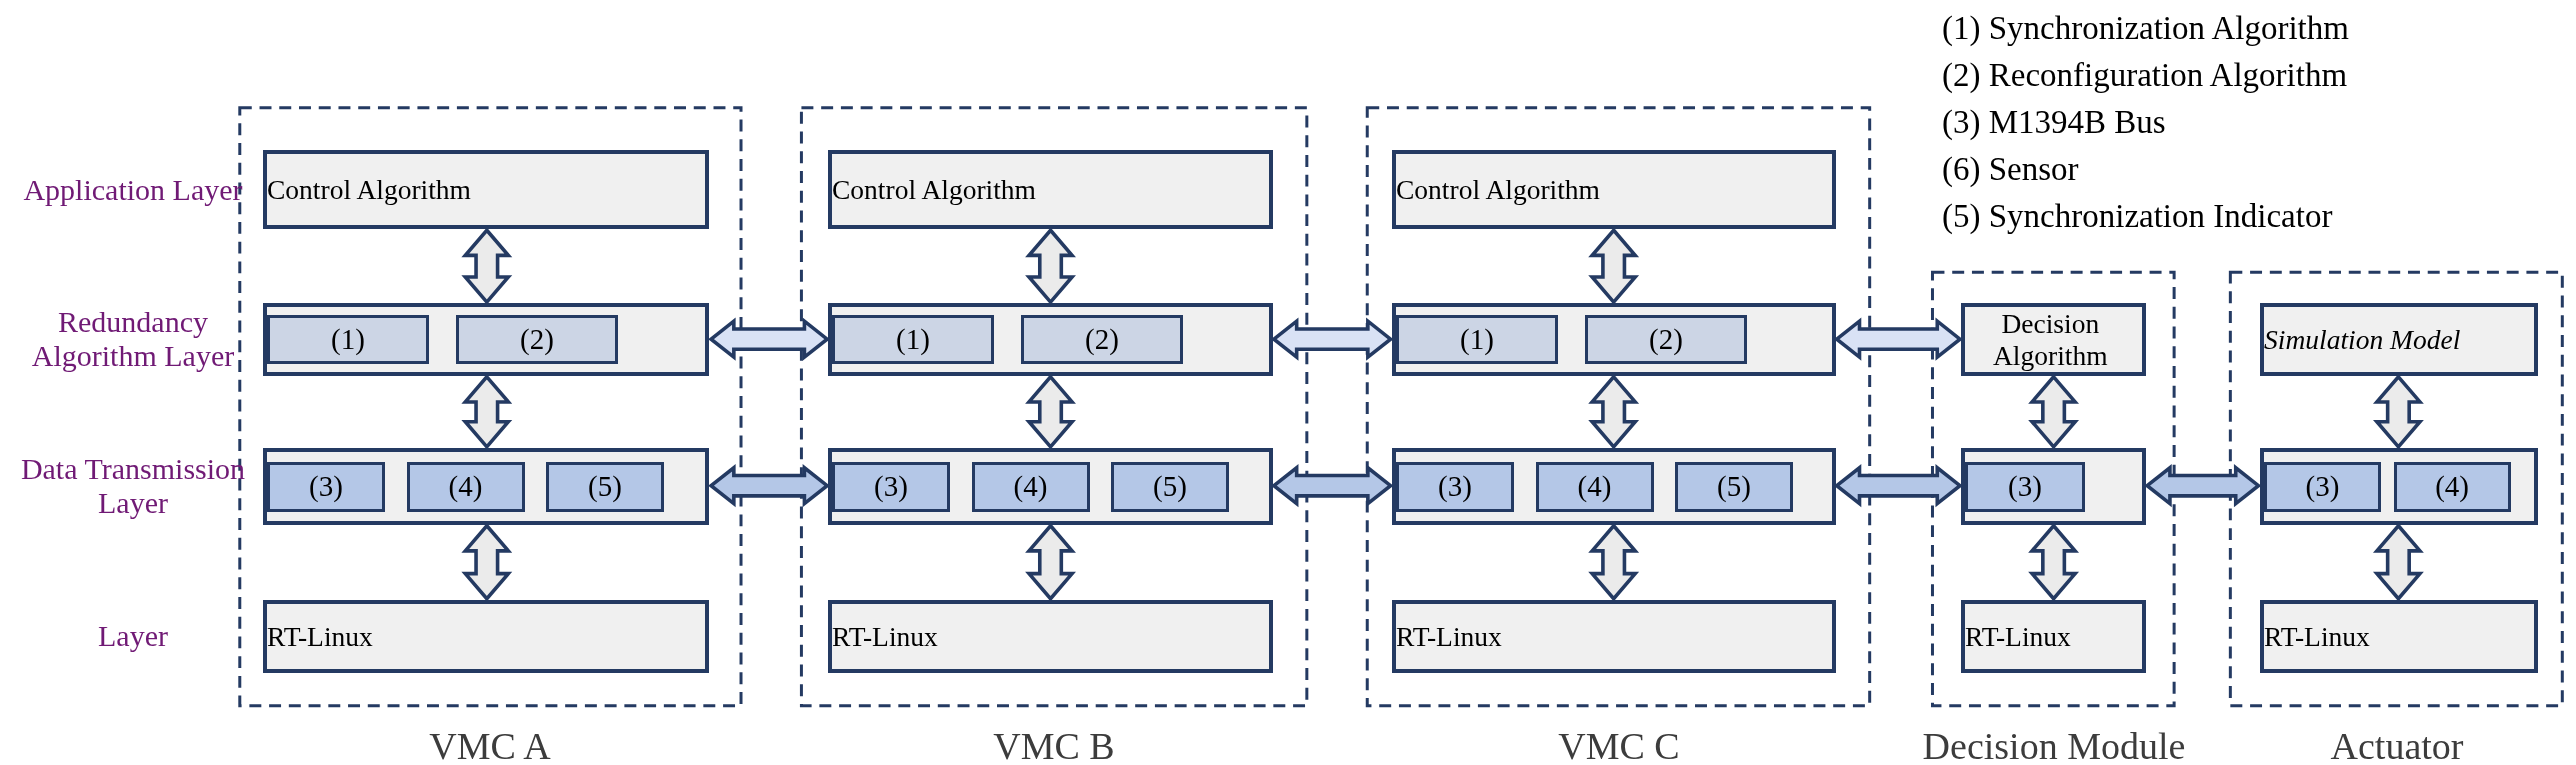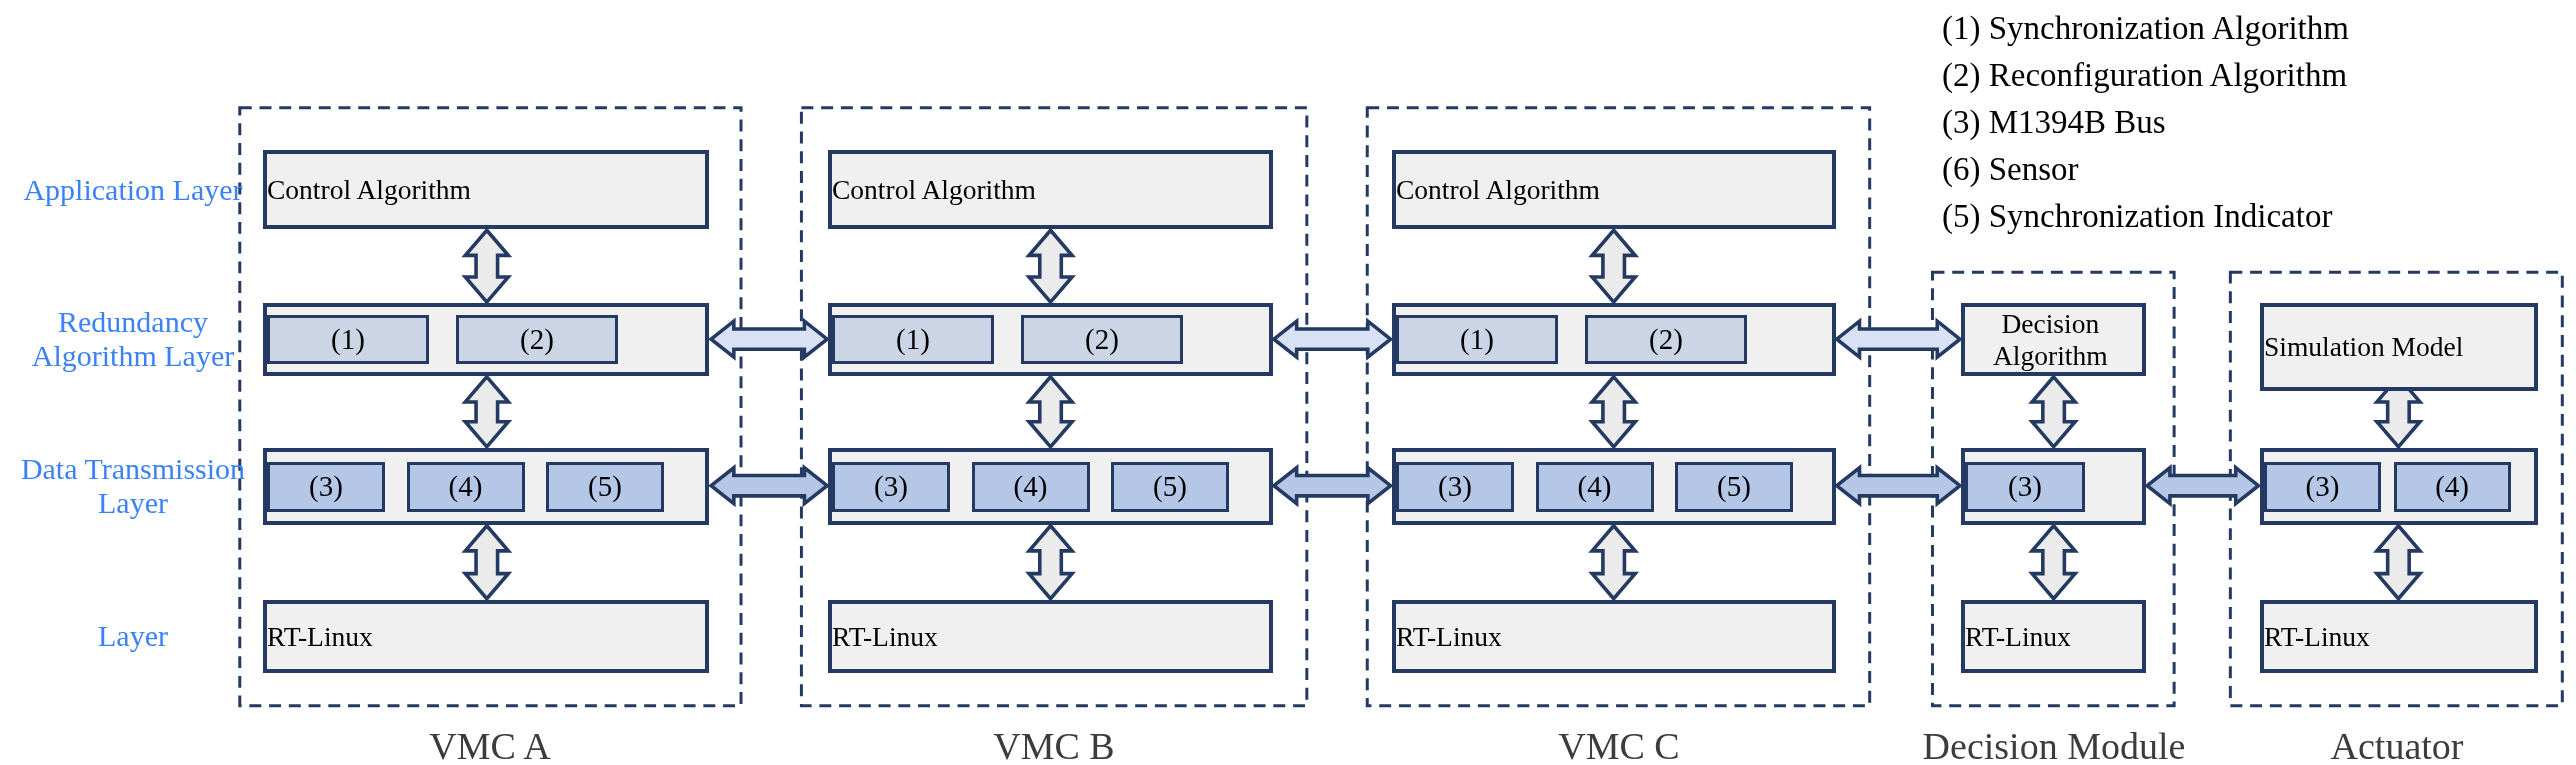--- a/index.html
+++ b/index.html
@@ -11,21 +11,21 @@
              border:4.2px solid #243a62;display:flex;align-items:center;
              text-align:center;font-size:27.5px;color:#000;z-index:2;}
   .chip{box-sizing:border-box;border:3.6px solid #243a62;display:flex;align-items:center;
         justify-content:center;font-size:29px;color:#000;}
   .chip.red-chip{background:#ccd5e5;width:162px;height:49px;}
   .chip.data-chip{background:#b4c7e7;height:50px;}
   .red-text{font-size:27.5px;line-height:32px;color:#000;text-align:center;}
   .caption{position:absolute;top:724px;transform:translateX(-50%);font-size:38px;
            color:#3c3c3c;white-space:nowrap;z-index:2;}
   .layer-label{position:absolute;left:0;width:266px;transform:translateY(-50%);
-               text-align:center;font-size:30px;line-height:34px;color:#3b82f6;z-index:2;}
+               text-align:center;font-size:30px;line-height:34px;color:#701a75;z-index:2;}
   #legend{position:absolute;left:1942px;top:4.8px;font-size:33px;line-height:47px;
           color:#000;z-index:2;white-space:nowrap;}
 </style>
 </head>
 <body>
 
 <div id="canvas">
 
   <svg id="diagram-svg" width="2576" height="765" viewBox="0 0 4305 1279">
       <rect x="400" y="180" width="838" height="1000" fill="none" stroke="#243a62" stroke-width="5" stroke-dasharray="20 13"></rect>
@@ -167,21 +167,21 @@
         </div>
       </div>
       <div class="layer-box" style="left: 1961px; top: 448px; width: 185px; height: 77px; gap: 21.5px;">
         <div class="chip data-chip" style="width: 120px;">
           <div>(3)</div>
         </div>
       </div>
       <div class="layer-box" style="left: 1961px; top: 600px; width: 185px; height: 73px;">
         <div>RT-Linux</div>
       </div>
-      <div class="layer-box" style="left: 2260px; top: 303px; width: 278px; height: 88px; gap: 27px;">
+      <div class="layer-box" style="left: 2260px; top: 303px; width: 278px; height: 73px; gap: 27px; font-style: italic;">
         <div class="red-text">
           <div>Simulation Model</div>
         </div>
       </div>
       <div class="layer-box" style="left: 2260px; top: 448px; width: 278px; height: 77px; gap: 12.6px;">
         <div class="chip data-chip" style="width: 117px;">
           <div>(3)</div>
         </div>
         <div class="chip data-chip" style="width: 117px;">
           <div>(4)</div>

